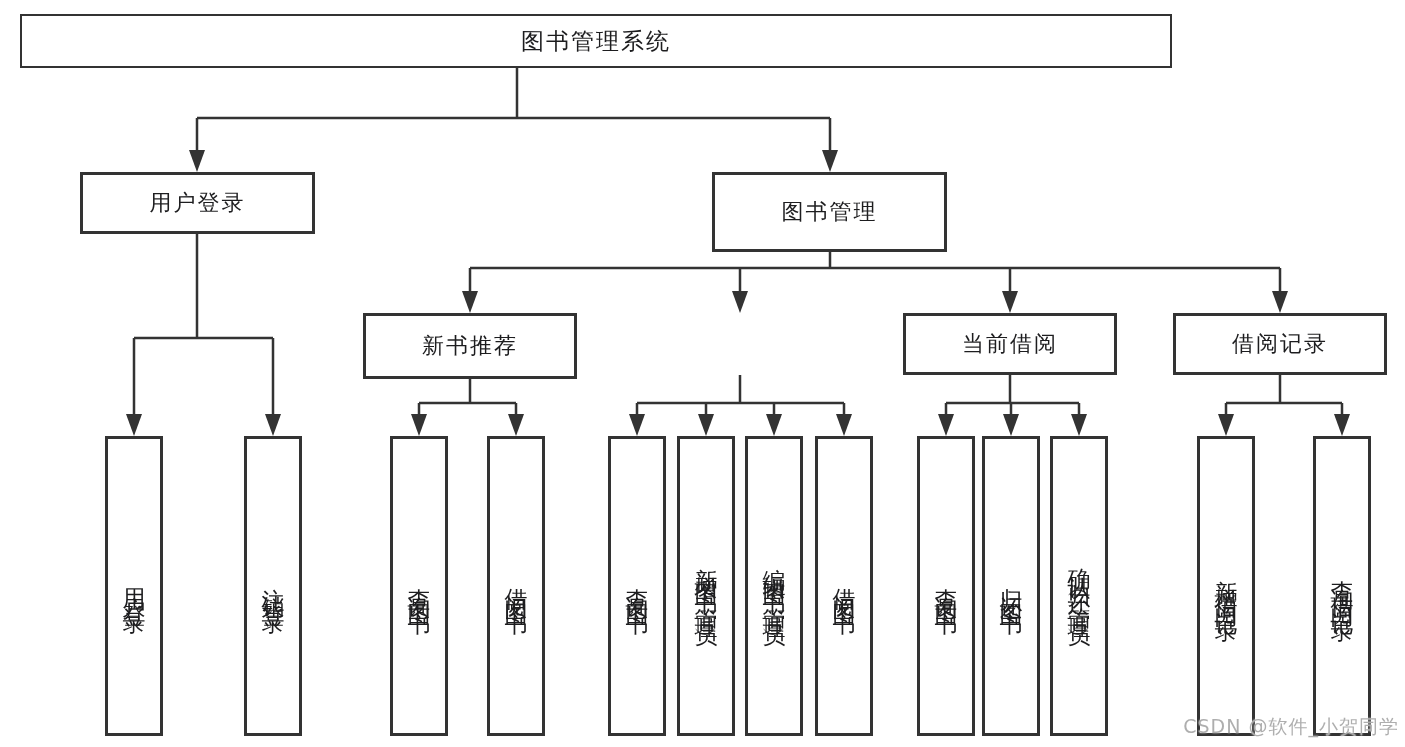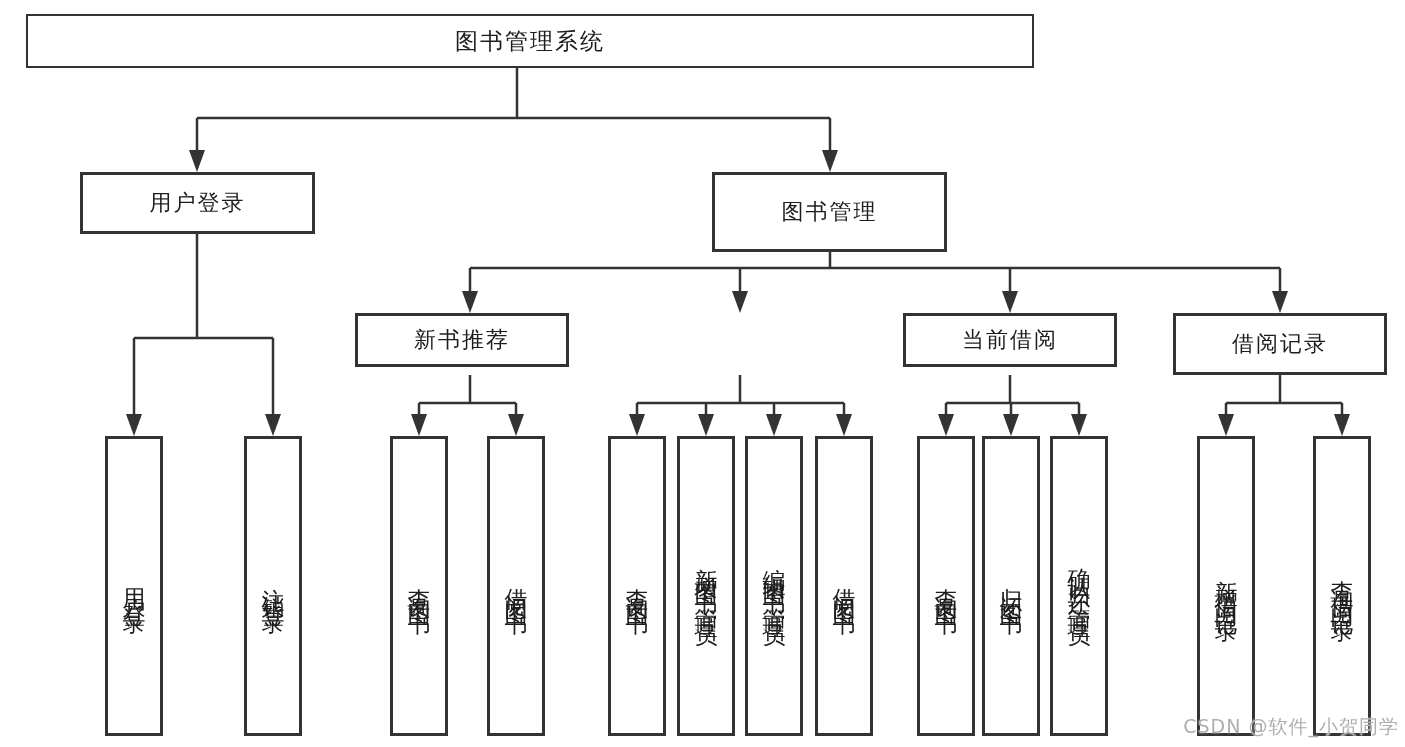--- a/index.html
+++ b/index.html
@@ -81,35 +81,35 @@
       <path d="M766 414 L782 414 L774 436 Z"></path>
       <path d="M836 414 L852 414 L844 436 Z"></path>
       <path d="M938 414 L954 414 L946 436 Z"></path>
       <path d="M1003 414 L1019 414 L1011 436 Z"></path>
       <path d="M1071 414 L1087 414 L1079 436 Z"></path>
       <path d="M1218 414 L1234 414 L1226 436 Z"></path>
       <path d="M1334 414 L1350 414 L1342 436 Z"></path>
     </g>
   </svg>
 
-  <div class="node h root" style="left:26px;top:14px;width:1008px;height:54px">
+  <div class="node h root" style="left:20px;top:14px;width:1152px;height:54px">
     <span>图书管理系统</span>
   </div>
 
   <div class="node h" style="left:80px;top:172px;width:235px;height:62px">
     <span>用户登录</span>
   </div>
   <div class="node h" style="left:712px;top:172px;width:235px;height:80px">
     <span>图书管理</span>
   </div>
 
-  <div class="node h" style="left:355px;top:313px;width:214px;height:54px">
+  <div class="node h" style="left:363px;top:313px;width:214px;height:66px">
     <span>新书推荐</span>
   </div>
-  <div class="node h" style="left:903px;top:313px;width:214px;height:54px">
+  <div class="node h" style="left:903px;top:313px;width:214px;height:62px">
     <span>当前借阅</span>
   </div>
   <div class="node h" style="left:1173px;top:313px;width:214px;height:62px">
     <span>借阅记录</span>
   </div>
 
   <div class="node v" style="left:105px;top:436px;width:58px;height:300px">
     <span>用户登录</span>
   </div>
   <div class="node v" style="left:244px;top:436px;width:58px;height:300px">

